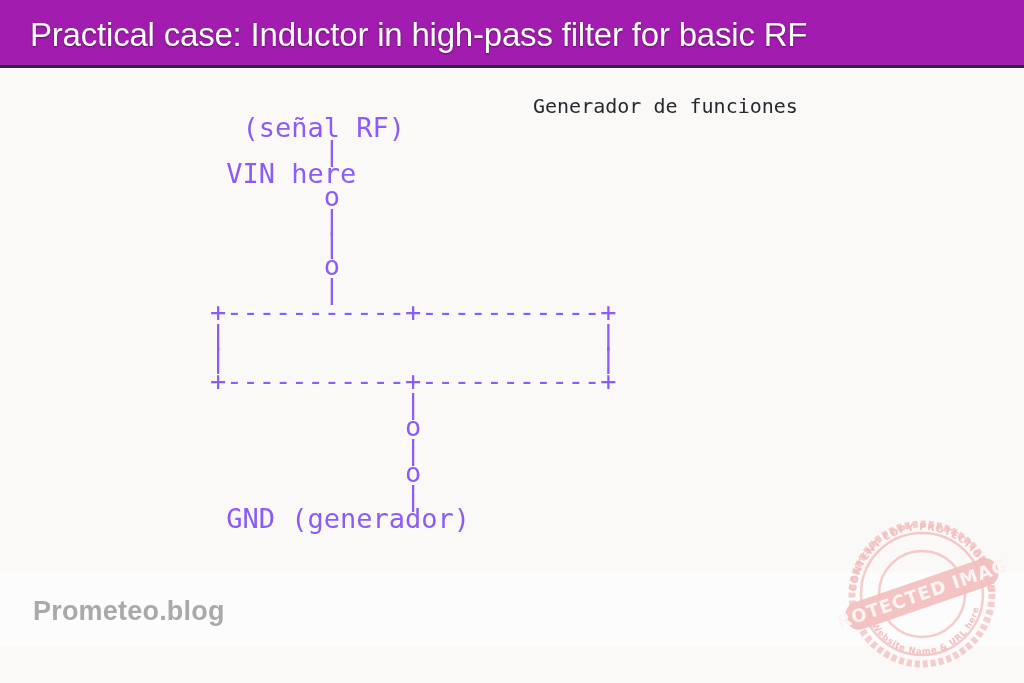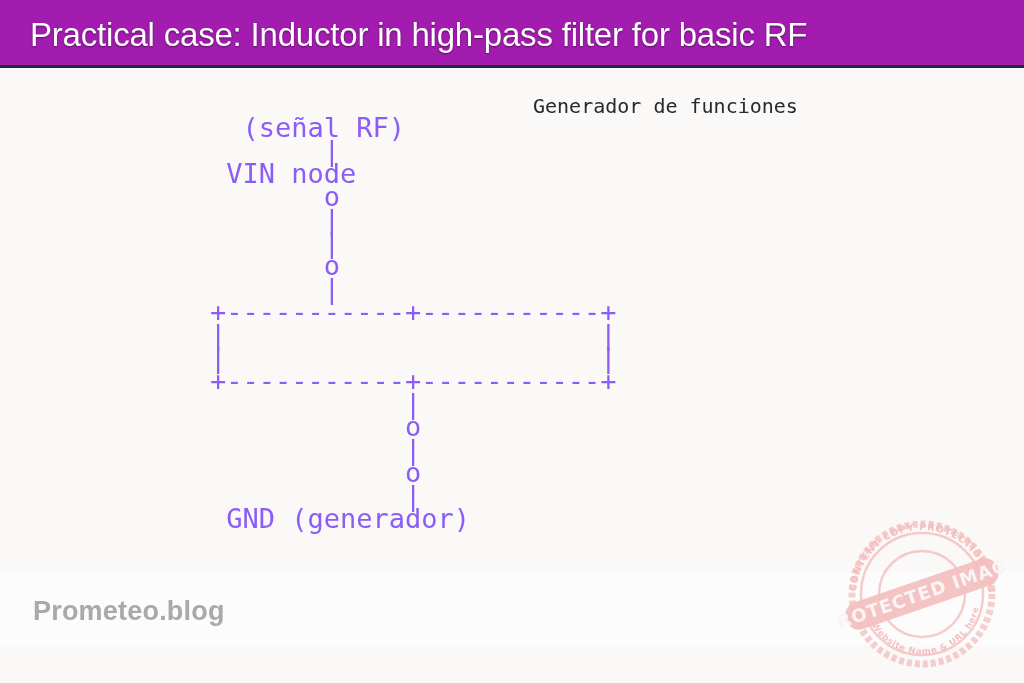--- a/index.html
+++ b/index.html
@@ -141,21 +141,21 @@
     <div id="header-title">Practical case: Inductor in high-pass filter for basic RF</div>
   </div>
 
   <div id="ascii-canvas">
 
     <div id="generator-label">Generador de funciones</div>
 
     <div id="diagram">
       <div class="mono-line">      (señal RF)</div>
       <div class="mono-line">           |</div>
-      <div class="mono-line">     VIN node</div>
+      <div class="mono-line">     VIN here</div>
       <div class="mono-line">           o</div>
       <div class="mono-line">           |</div>
       <div class="mono-line">           |</div>
       <div class="mono-line">           o</div>
       <div class="mono-line">           |</div>
       <div class="mono-line">    +-----------+-----------+</div>
       <div class="mono-line">    |                       |</div>
       <div class="mono-line">    |                       |</div>
       <div class="mono-line">    +-----------+-----------+</div>
       <div class="mono-line">                |</div>

